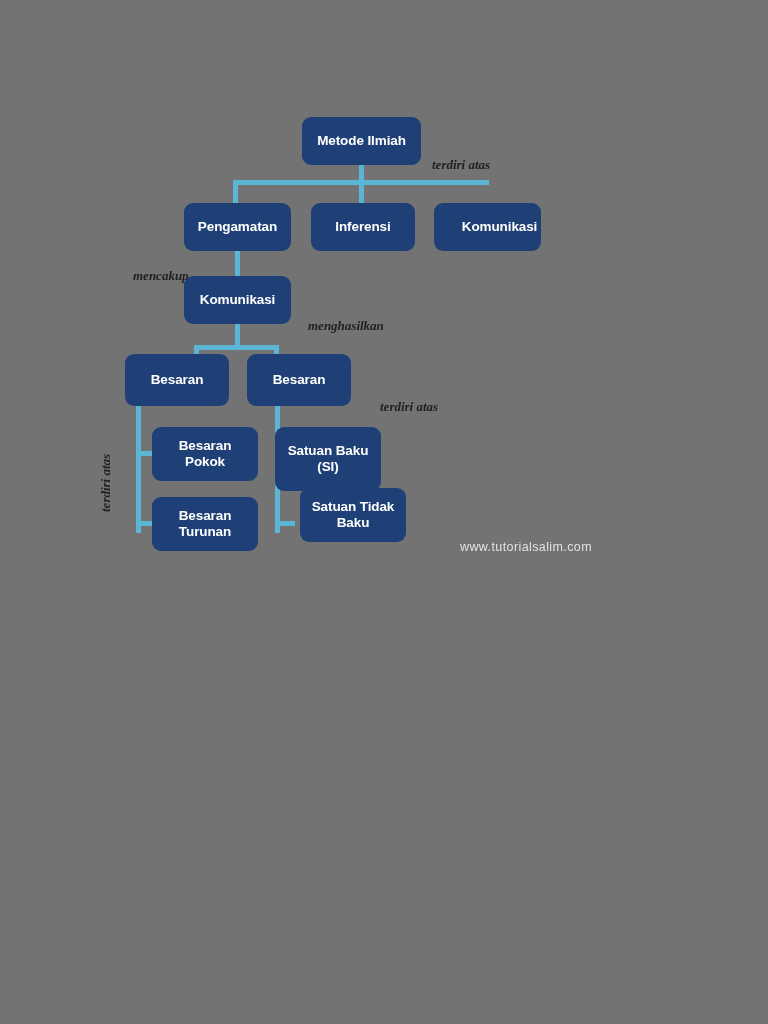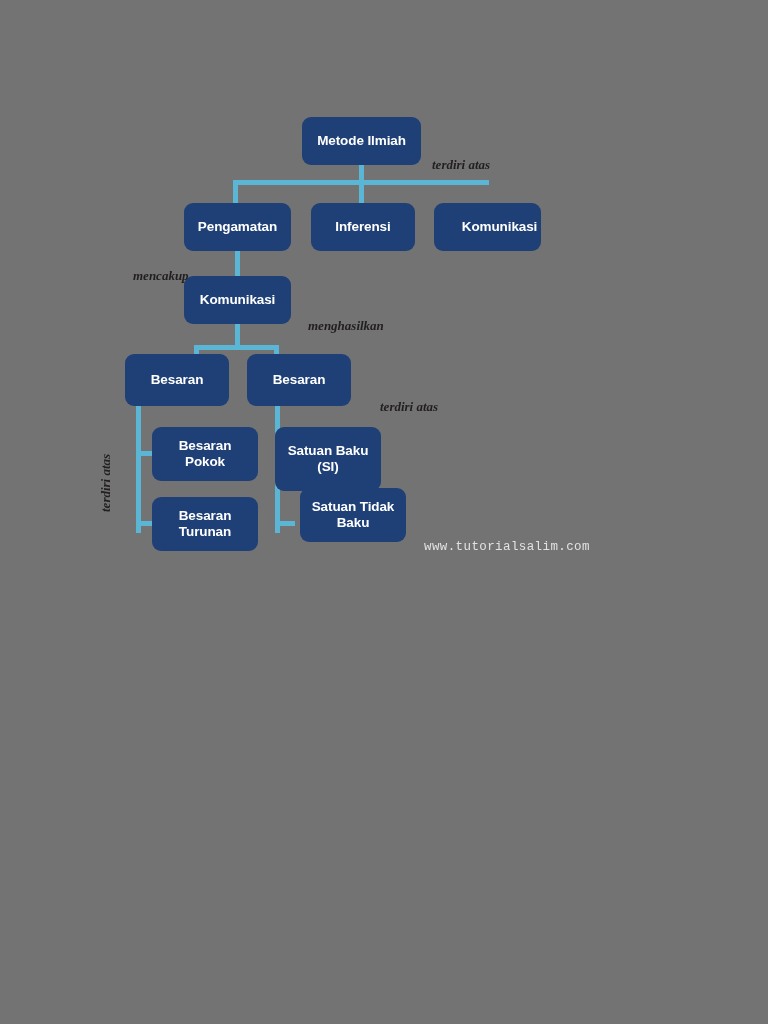--- a/index.html
+++ b/index.html
@@ -71,26 +71,27 @@
     z-index: 4;
   }
   .caption.vertical {
     transform-origin: left bottom;
     transform: rotate(-90deg);
   }
 
   
   .watermark {
     position: absolute;
-    font-family: Liberation Mono, monospace;
+    font-family: Liberation Sans, sans-serif;
     font-size: 12.5px;
     letter-spacing: 0.4px;
     color: #e2e2e2;
     white-space: nowrap;
     z-index: 4;
+    margin-left: 36px;
   }
 </style>
 </head>
 <body>
 
 <div id="page">
   <div id="diagram">
 
     <div class="line v" style="left:359px; top:165px; height:38px;"></div>
 

